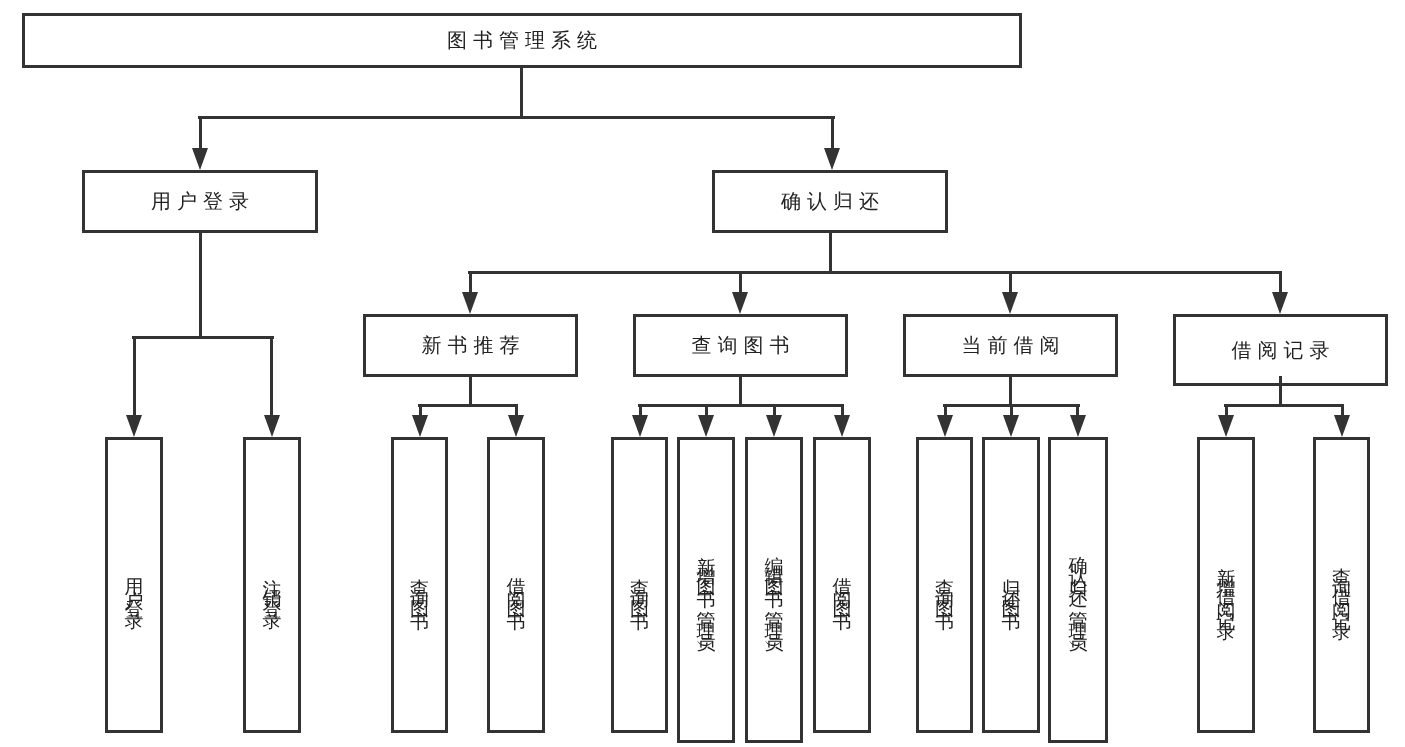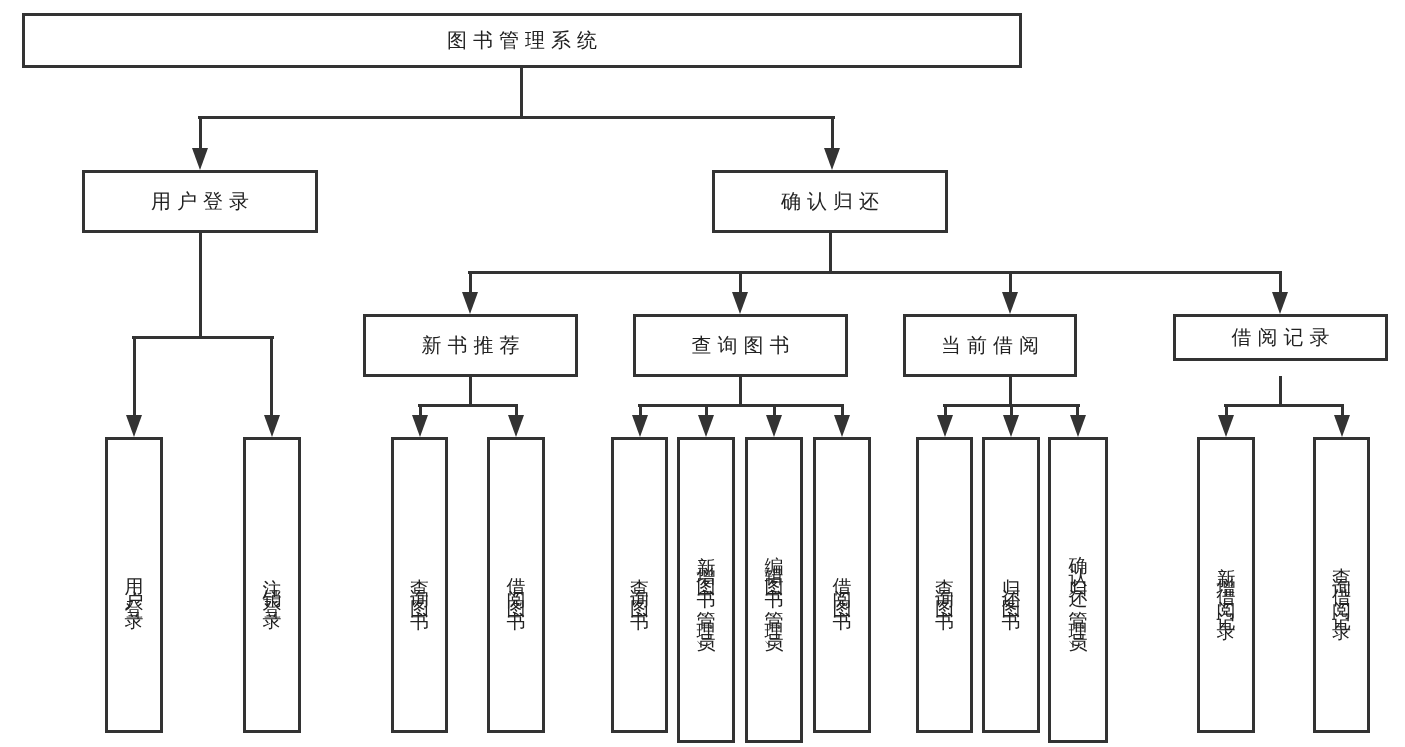--- a/index.html
+++ b/index.html
@@ -72,24 +72,24 @@
   <div class="arrow" style="left:1002px;top:292px;"></div>
   <div class="line" style="left:1279px;top:271px;width:3px;height:22px;"></div>
   <div class="arrow" style="left:1272px;top:292px;"></div>
 
   <div class="box" style="left:363px;top:314px;width:215px;height:63px;">
     <span class="hlabel">新书推荐</span>
   </div>
   <div class="box" style="left:633px;top:314px;width:215px;height:63px;">
     <span class="hlabel">查询图书</span>
   </div>
-  <div class="box" style="left:903px;top:314px;width:174px;height:63px;">
+  <div class="box" style="left:903px;top:314px;width:215px;height:63px;">
     <span class="hlabel">当前借阅</span>
   </div>
-  <div class="box" style="left:1173px;top:314px;width:215px;height:47px;">
+  <div class="box" style="left:1173px;top:314px;width:215px;height:72px;">
     <span class="hlabel">借阅记录</span>
   </div>
 
   <div class="line" style="left:469px;top:376px;width:3px;height:31px;"></div>
   <div class="line" style="left:739px;top:376px;width:3px;height:31px;"></div>
   <div class="line" style="left:1009px;top:376px;width:3px;height:31px;"></div>
   <div class="line" style="left:1279px;top:376px;width:3px;height:31px;"></div>
 
   <div class="line" style="left:418px;top:404px;width:100px;height:3px;"></div>
   <div class="line" style="left:638px;top:404px;width:206px;height:3px;"></div>

